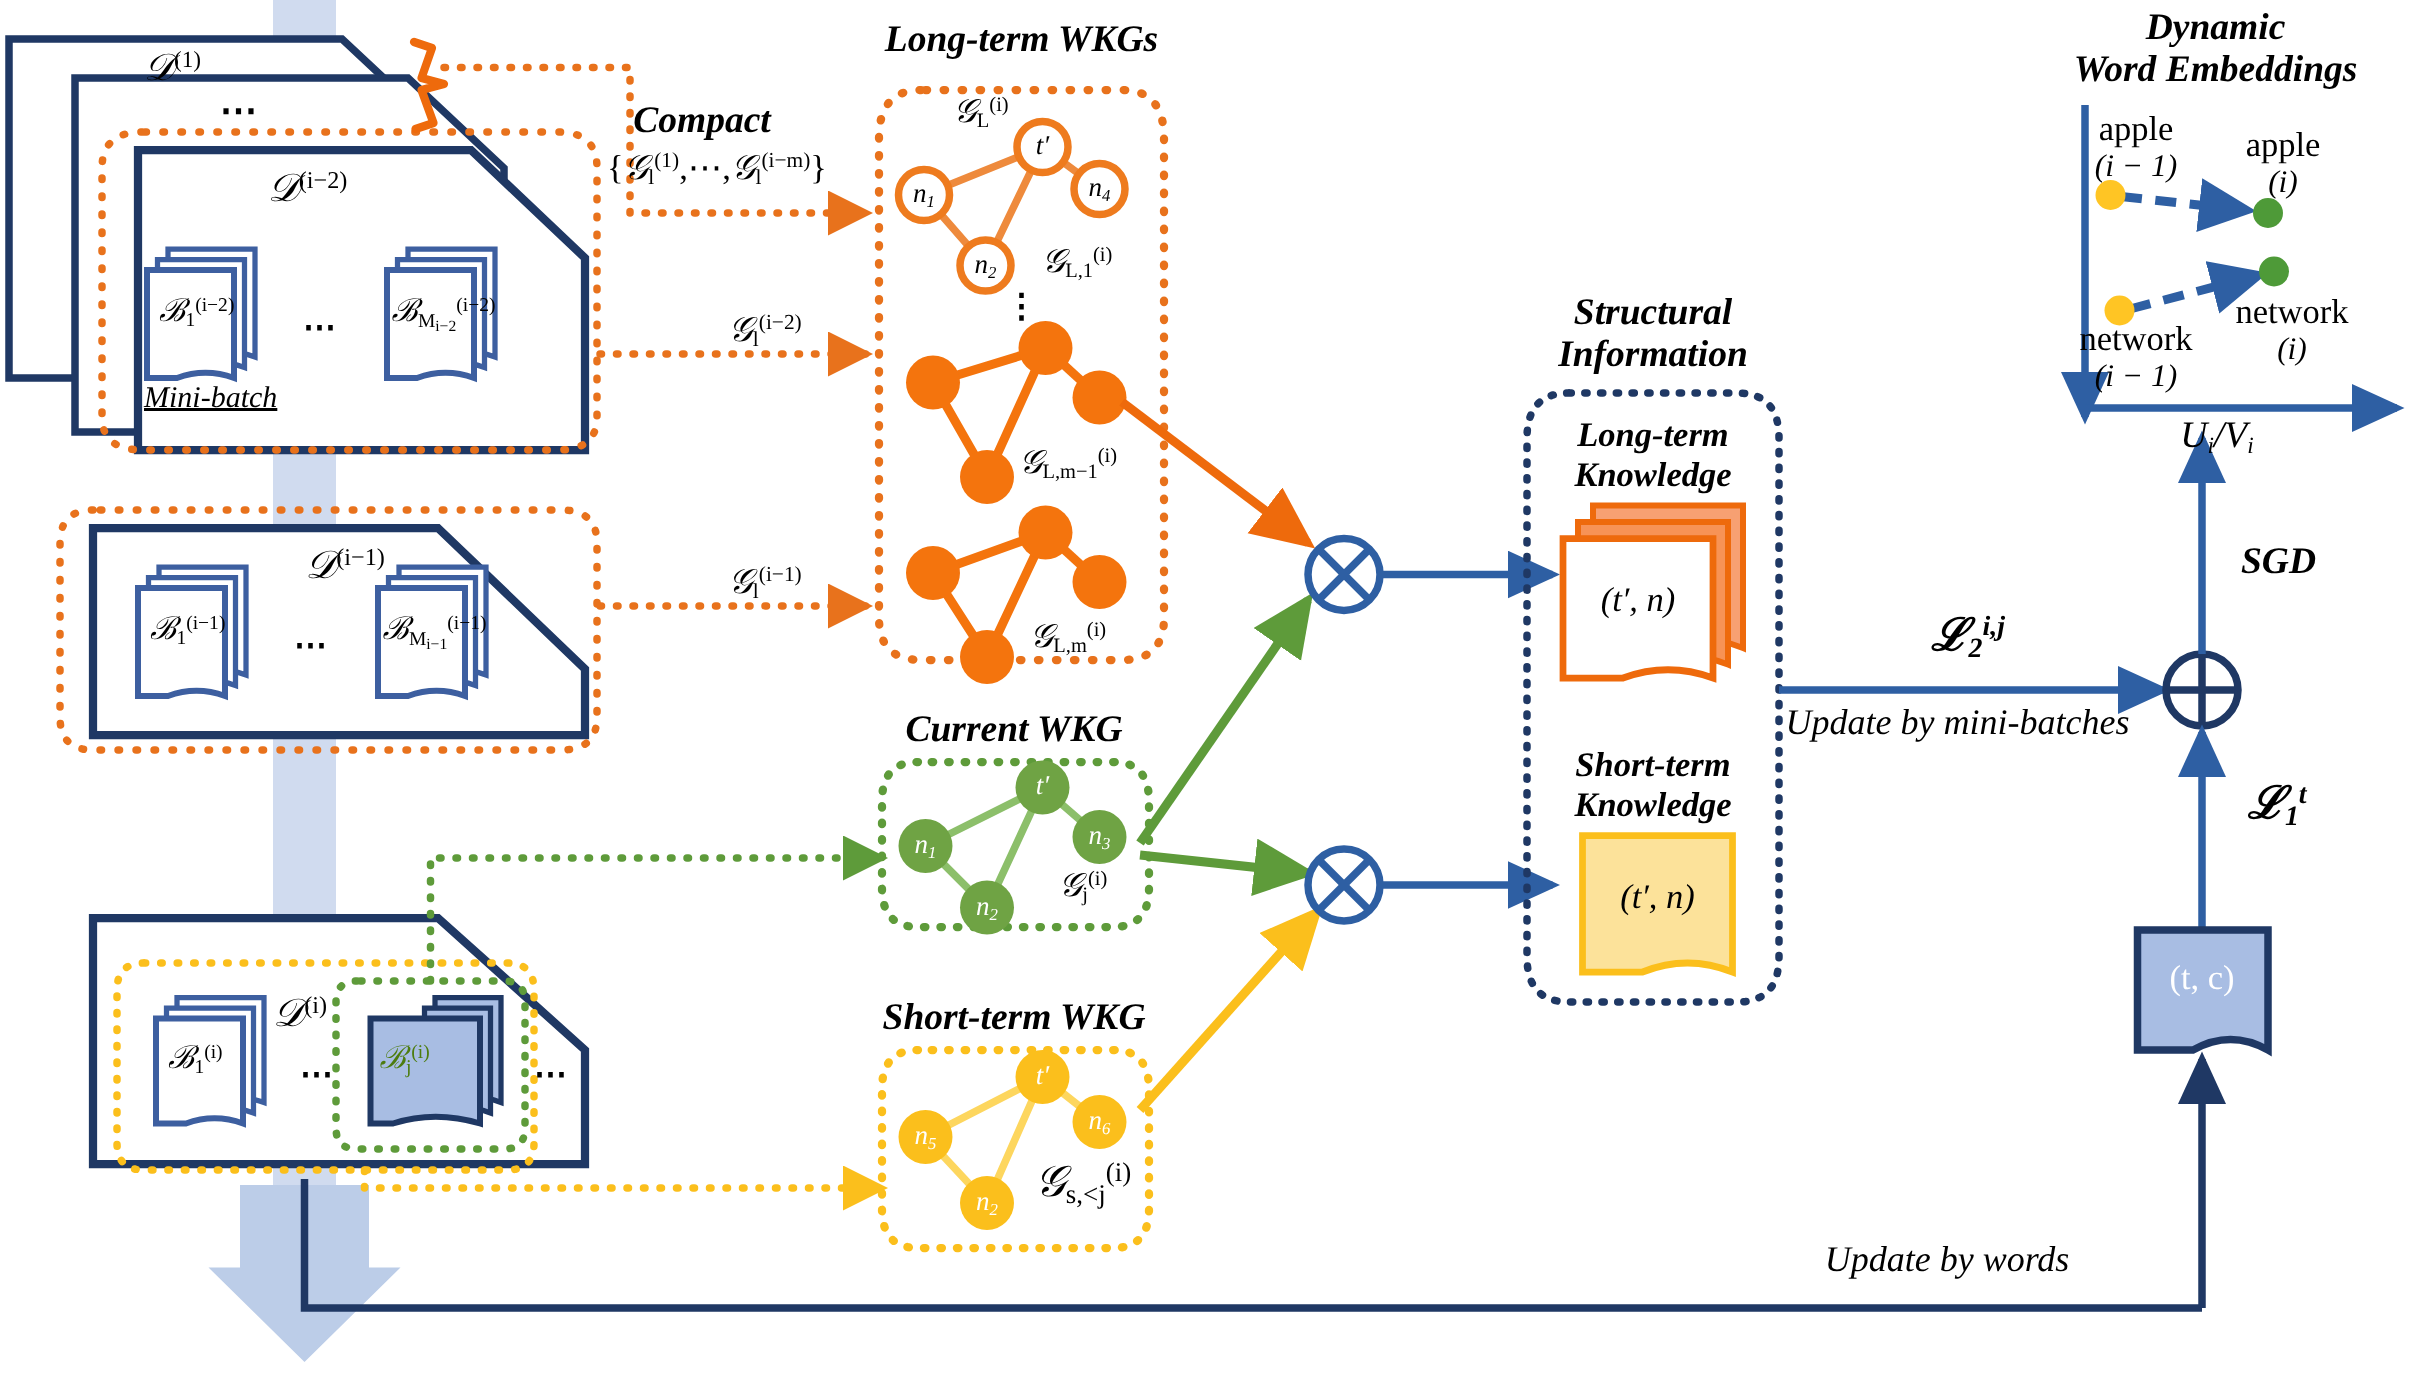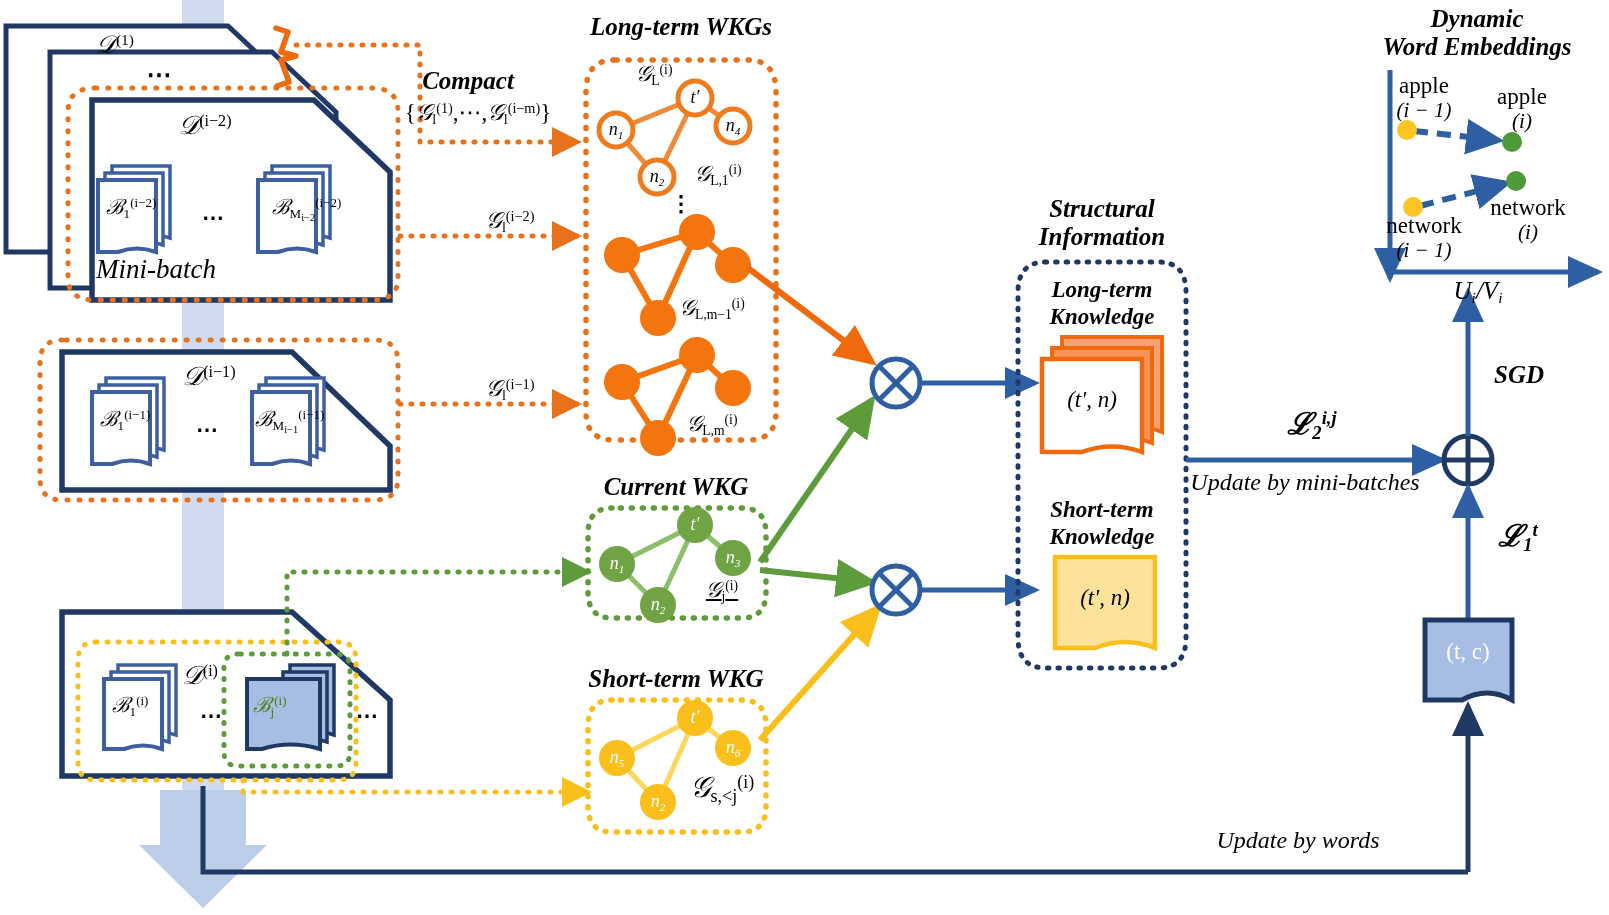--- a/index.html
+++ b/index.html
@@ -274,35 +274,35 @@
   </g>
 </svg>
 
 <div class="lbl ctr" style="left:115px;top:32px;font-size:25px;">
   <span class="cal">𝒟</span><sup>(1)</sup>
 </div>
 <div class="lbl ctr" style="left:160px;top:62px;font-size:25px;font-weight:bold;letter-spacing:2px;">⋯</div>
 <div class="lbl ctr" style="left:205px;top:112px;font-size:26px;">
   <span class="cal">𝒟</span><sup>(i−2)</sup>
 </div>
-<div class="lbl ctr" style="left:209px;top:363px;font-size:26px;text-align:center;">
+<div class="lbl ctr" style="left:230px;top:363px;font-size:26px;text-align:center;">
   <span class="cal">𝒟</span><sup>(i−1)</sup>
 </div>
 <div class="lbl ctr" style="left:200px;top:622px;font-size:26px;margin-top:40px;">
   <span class="cal">𝒟</span><sup>(i)</sup>
 </div>
 
 <div class="lbl" style="left:106px;top:196px;font-size:21px;">
   <span class="cal">ℬ</span><sub>1</sub><sup>(i−2)</sup>
 </div>
 <div class="lbl ctr" style="left:214px;top:206px;font-size:22px;font-weight:bold;letter-spacing:2px;">⋯</div>
-<div class="lbl" style="left:261px;top:196px;font-size:21px;margin-left:11px;">
+<div class="lbl" style="left:261px;top:196px;font-size:21px;">
   <span class="cal">ℬ</span><sub><span>M</span><sub style="font-size:.8em">i−2</sub></sub><sup>(i−2)</sup>
 </div>
-<div class="lbl ital" style="left:96px;top:255px;font-size:27px;">Mini-batch</div>
+<div class="lbl ital" style="left:96px;top:255px;font-size:20px;text-decoration:underline;">Mini-batch</div>
 
 <div class="lbl" style="left:100px;top:408px;font-size:21px;">
   <span class="cal">ℬ</span><sub>1</sub><sup>(i−1)</sup>
 </div>
 <div class="lbl ctr" style="left:208px;top:418px;font-size:22px;font-weight:bold;letter-spacing:2px;">⋯</div>
 <div class="lbl" style="left:255px;top:408px;font-size:21px;">
   <span class="cal">ℬ</span><sub><span>M</span><sub style="font-size:.8em">i−1</sub></sub><sup>(i−1)</sup>
 </div>
 
 <div class="lbl" style="left:112px;top:694px;font-size:21px;">
@@ -341,21 +341,21 @@
 <div class="lbl ctr" style="left:712px;top:412px;font-size:22px;">
   <span class="cal">𝒢</span><sub>L,m</sub><sup>(i)</sup>
 </div>
 
 <div class="nodetxt" style="left:695px;top:97px;font-size:18px;">t′</div>
 <div class="nodetxt" style="left:616px;top:130px;font-size:18px;">n<sub>1</sub></div>
 <div class="nodetxt" style="left:657px;top:177px;font-size:18px;">n<sub>2</sub></div>
 <div class="nodetxt" style="left:733px;top:126px;font-size:18px;">n<sub>4</sub></div>
 
 <div class="lbl ital-b ctr" style="left:676px;top:474px;font-size:25px;">Current WKG</div>
-<div class="lbl ctr" style="left:722px;top:578px;font-size:22px;text-decoration:underline;">
+<div class="lbl ctr" style="left:722px;top:578px;font-size:22px;">
   <span class="cal">𝒢</span><sub>j</sub><sup>(i)</sup>
 </div>
 <div class="nodetxt" style="left:695px;top:524px;font-size:18px;color:#fff;">t′</div>
 <div class="nodetxt" style="left:617px;top:564px;font-size:18px;color:#fff;">n<sub>1</sub></div>
 <div class="nodetxt" style="left:658px;top:605px;font-size:18px;color:#fff;">n<sub>2</sub></div>
 <div class="nodetxt" style="left:733px;top:558px;font-size:18px;color:#fff;">n<sub>3</sub></div>
 
 <div class="lbl ital-b ctr" style="left:676px;top:666px;font-size:25px;">Short-term WKG</div>
 <div class="lbl ctr" style="left:722px;top:772px;font-size:29px;">
   <span class="cal">𝒢</span><sub>s,&lt;j</sub><sup>(i)</sup>

